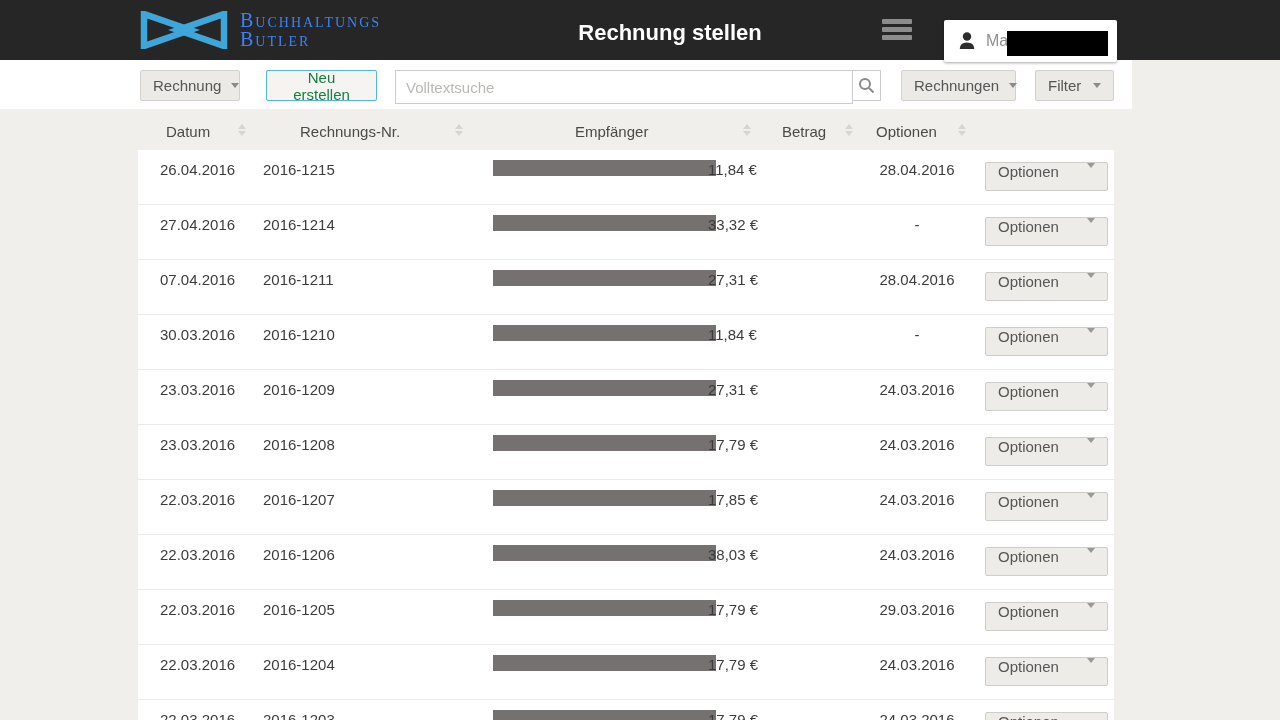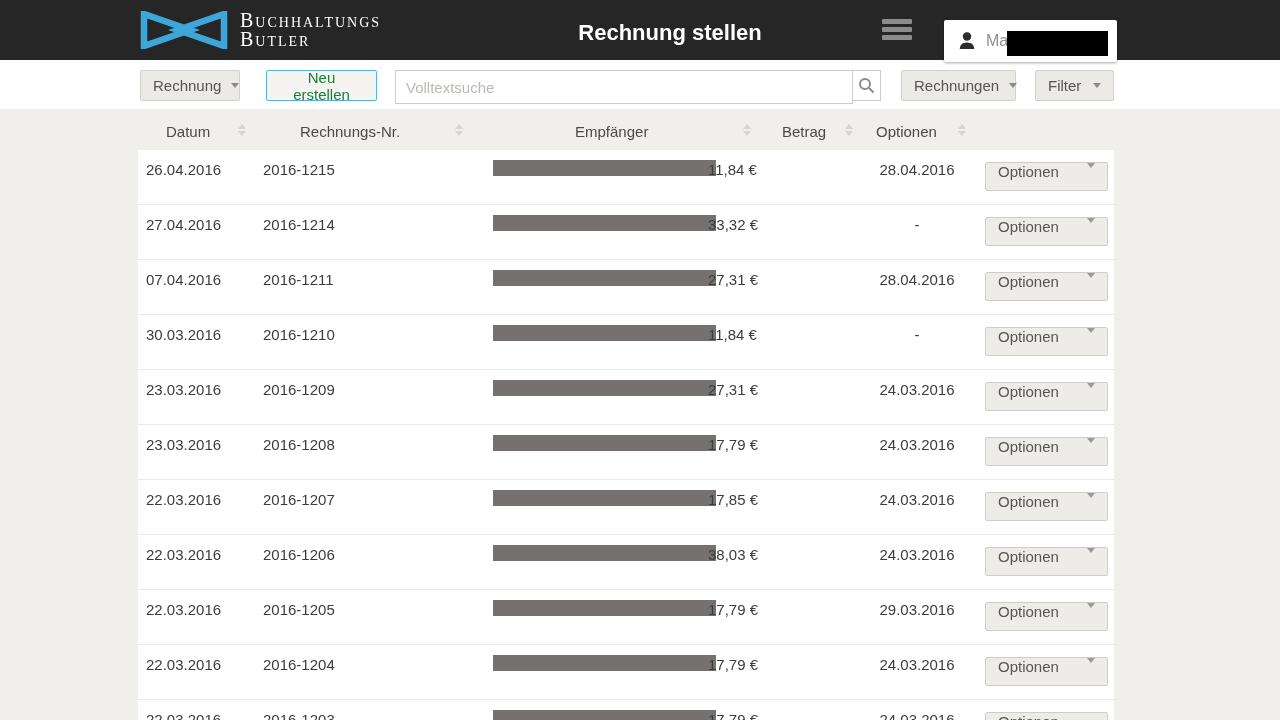--- a/index.html
+++ b/index.html
@@ -3,31 +3,31 @@
 <meta charset="utf-8">
 <style>
   * { margin:0; padding:0; box-sizing:border-box; }
   html,body { width:1280px; height:720px; overflow:hidden; }
   body { font-family:"Liberation Sans", sans-serif; background:#f0efeb; }
   #stage { position:relative; width:1280px; height:720px; overflow:hidden; }
 
   
   .topbar { position:absolute; left:0; top:0; width:1280px; height:60px; background:#262626; }
   .logo { position:absolute; left:140px; top:11px; display:flex; align-items:center; }
-  .logo-text { margin-left:12px; color:#ffffff; font-family:"Liberation Serif", serif; font-variant:small-caps; font-size:20px; line-height:19px; letter-spacing:2px; }
+  .logo-text { margin-left:12px; color:#3b82f6; font-family:"Liberation Serif", serif; font-variant:small-caps; font-size:20px; line-height:19px; letter-spacing:2px; }
   .page-title { position:absolute; left:670px; top:20px; transform:translateX(-50%); color:#fff; font-size:22px; font-weight:bold; white-space:nowrap; }
   .hamburger { position:absolute; left:882px; top:19px; width:30px; cursor:pointer; }
   .hamburger div { height:5px; background:#8c8c8c; border-radius:1px; margin-bottom:3px; }
   .user-panel { position:absolute; left:944px; top:20px; width:173px; height:42px; background:#fff; border-radius:2px; box-shadow:0 1px 3px rgba(0,0,0,.35); z-index:5; display:flex; align-items:center; cursor:pointer; }
   .user-icon { margin-left:12px; }
   .user-name { margin-left:8px; color:#8f8f8f; font-size:16px; }
   .user-redaction { position:absolute; left:63px; top:11px; width:101px; height:25px; background:#000; }
 
   
-  .toolbar { position:absolute; left:0; top:60px; width:1280px; height:49px; background:#fff; }
+  .toolbar { position:absolute; left:0; top:60px; width:1132px; height:49px; background:#fff; }
   .btn { position:absolute; top:10px; height:31px; display:flex; align-items:center; justify-content:space-between; padding:0 12px; background:#eceae7; border:1px solid #d3d1cd; border-radius:2px; font-size:15px; color:#555; font-family:"Liberation Sans",sans-serif; cursor:pointer; }
   .caret { width:0; height:0; border-left:4px solid transparent; border-right:4px solid transparent; border-top:5px solid #8a8a8a; margin-left:10px; }
   #btn-rechnung { left:140px; width:100px; }
   #btn-neu { left:266px; width:111px; background:#f5f4f1; border:1px solid #56b4d8; color:#15803d; justify-content:center; }
   #search-input { position:absolute; left:395px; top:10px; width:458px; height:31px; border:1px solid #ccc; border-radius:0; padding:16px 10px; font-size:15px; color:#444; font-family:"Liberation Sans",sans-serif; }
   #search-input::placeholder { color:#b9b9b5; }
   #search-btn { position:absolute; left:852px; top:10px; width:29px; height:31px; background:#fff; border:1px solid #ccc; border-left:1px solid #ccc; display:flex; align-items:center; justify-content:center; cursor:pointer; }
   #btn-rechnungen { left:901px; width:115px; }
   #btn-filter { left:1035px; width:79px; }
 
@@ -35,21 +35,21 @@
   .thead-label { position:absolute; top:123px; font-size:15px; color:#4a4a4a; white-space:nowrap; }
   .sort-icon { position:absolute; top:124px; width:9px; height:14px; cursor:pointer; }
   .sort-icon::before, .sort-icon::after { content:""; display:block; width:0; height:0; border-left:4.5px solid transparent; border-right:4.5px solid transparent; }
   .sort-icon::before { border-bottom:5.5px solid #d7d5d0; margin-bottom:2px; }
   .sort-icon::after { border-top:5.5px solid #d7d5d0; }
 
   
   .table { position:absolute; left:138px; top:150px; width:976px; background:#fff; }
   .row { position:relative; height:55px; border-bottom:1px solid #e9e9e7; background:#fff; }
   .cell { position:absolute; top:12px; font-size:15px; color:#3c3c3c; line-height:16px; white-space:nowrap; }
-  .cell.datum { left:8px; }
+  .cell.datum { left:22px; }
   .cell.nr { left:125px; }
   .bar { position:absolute; left:355px; top:10px; width:223px; height:16px; background:#757171; }
   .cell.betrag { left:570px; width:142px; }
   .cell.zahldatum { left:716px; width:126px; text-align:center; }
   .opt-btn { position:absolute; left:847px; top:12px; width:123px; height:29px; background:#eeece9; border:1px solid #cfcdc9; border-radius:2px; display:flex; align-items:flex-start; justify-content:space-between; padding:0 12px; font-size:15px; color:#555; font-family:"Liberation Sans",sans-serif; cursor:pointer; }
   .opt-btn .caret { border-top-color:#999; margin-left:0; }
 </style>
 </head>
 <body>
 

